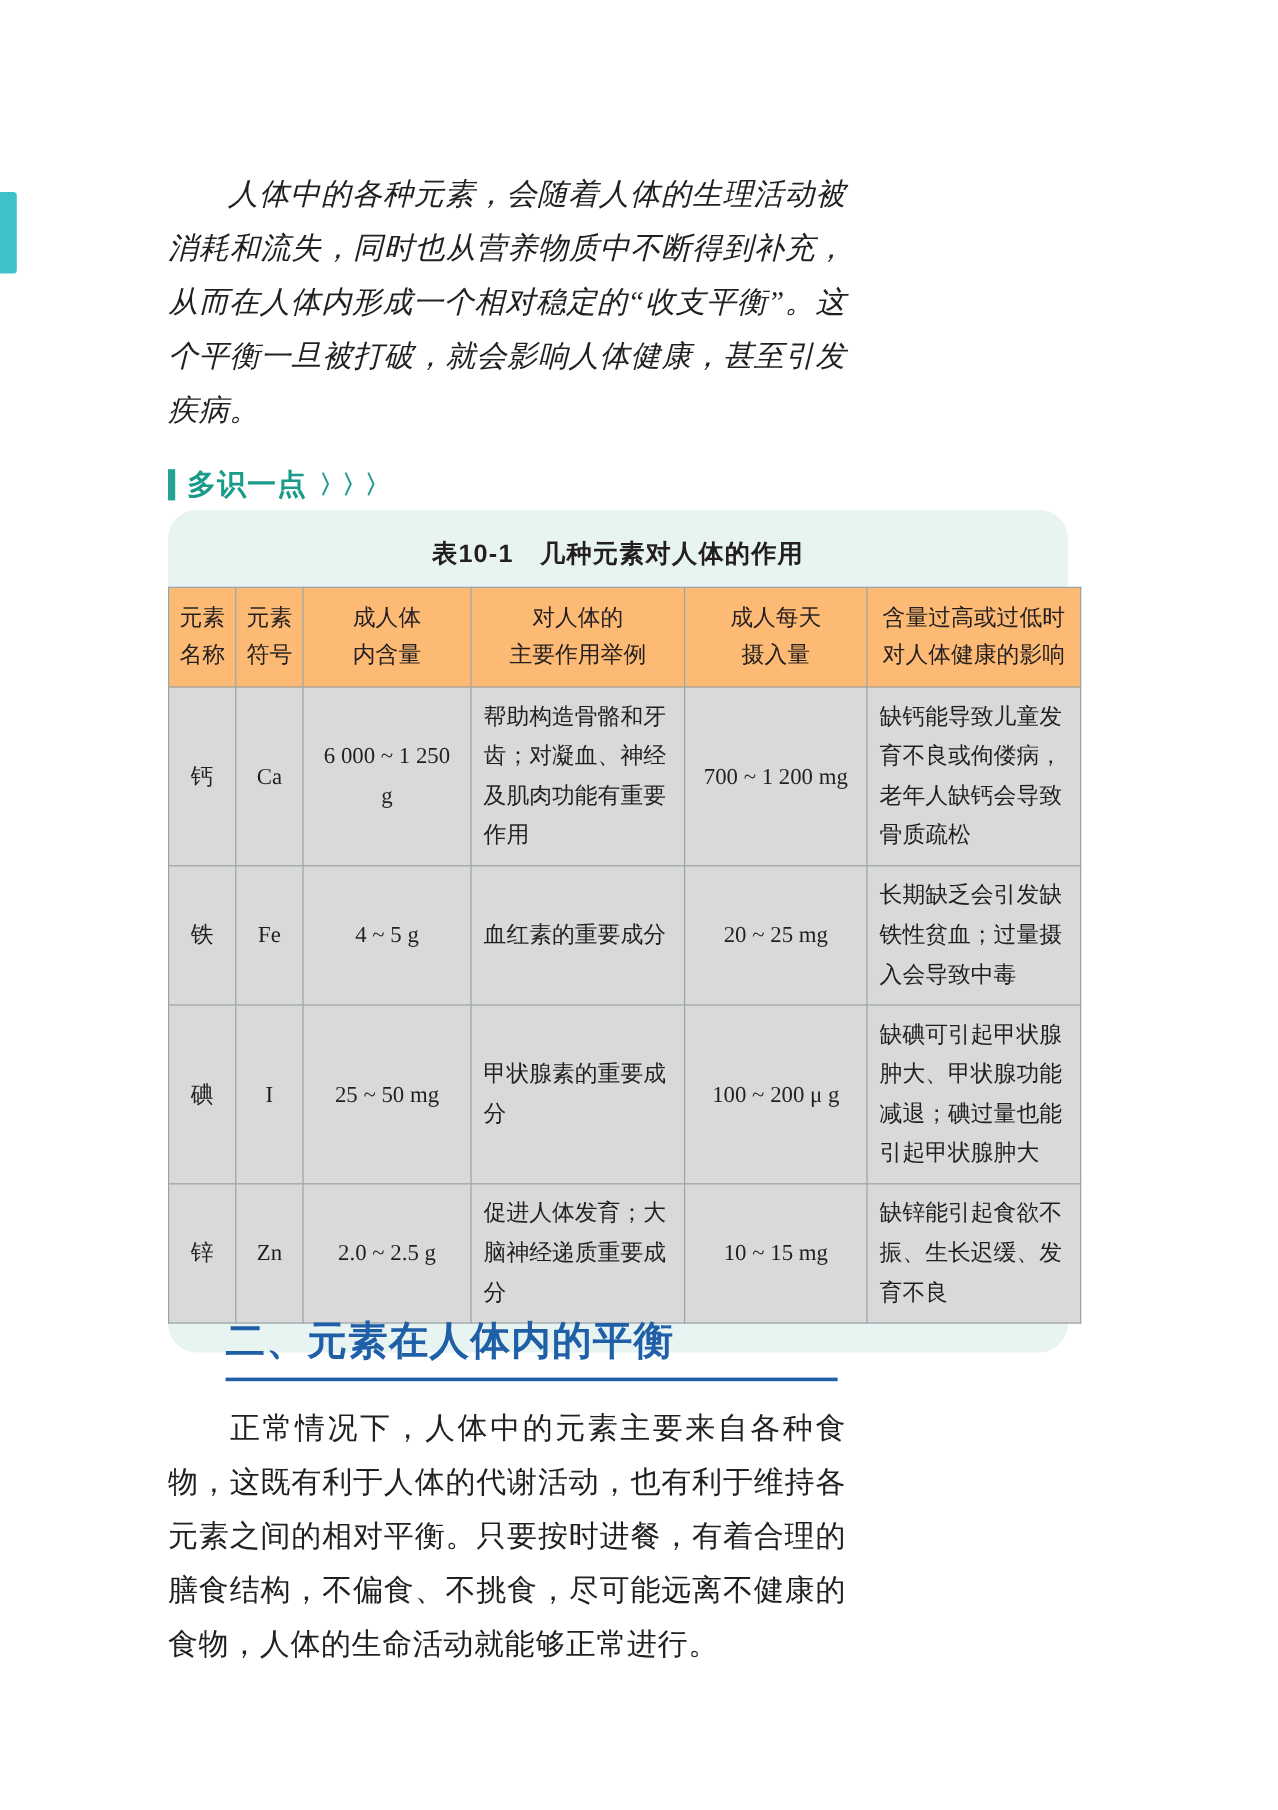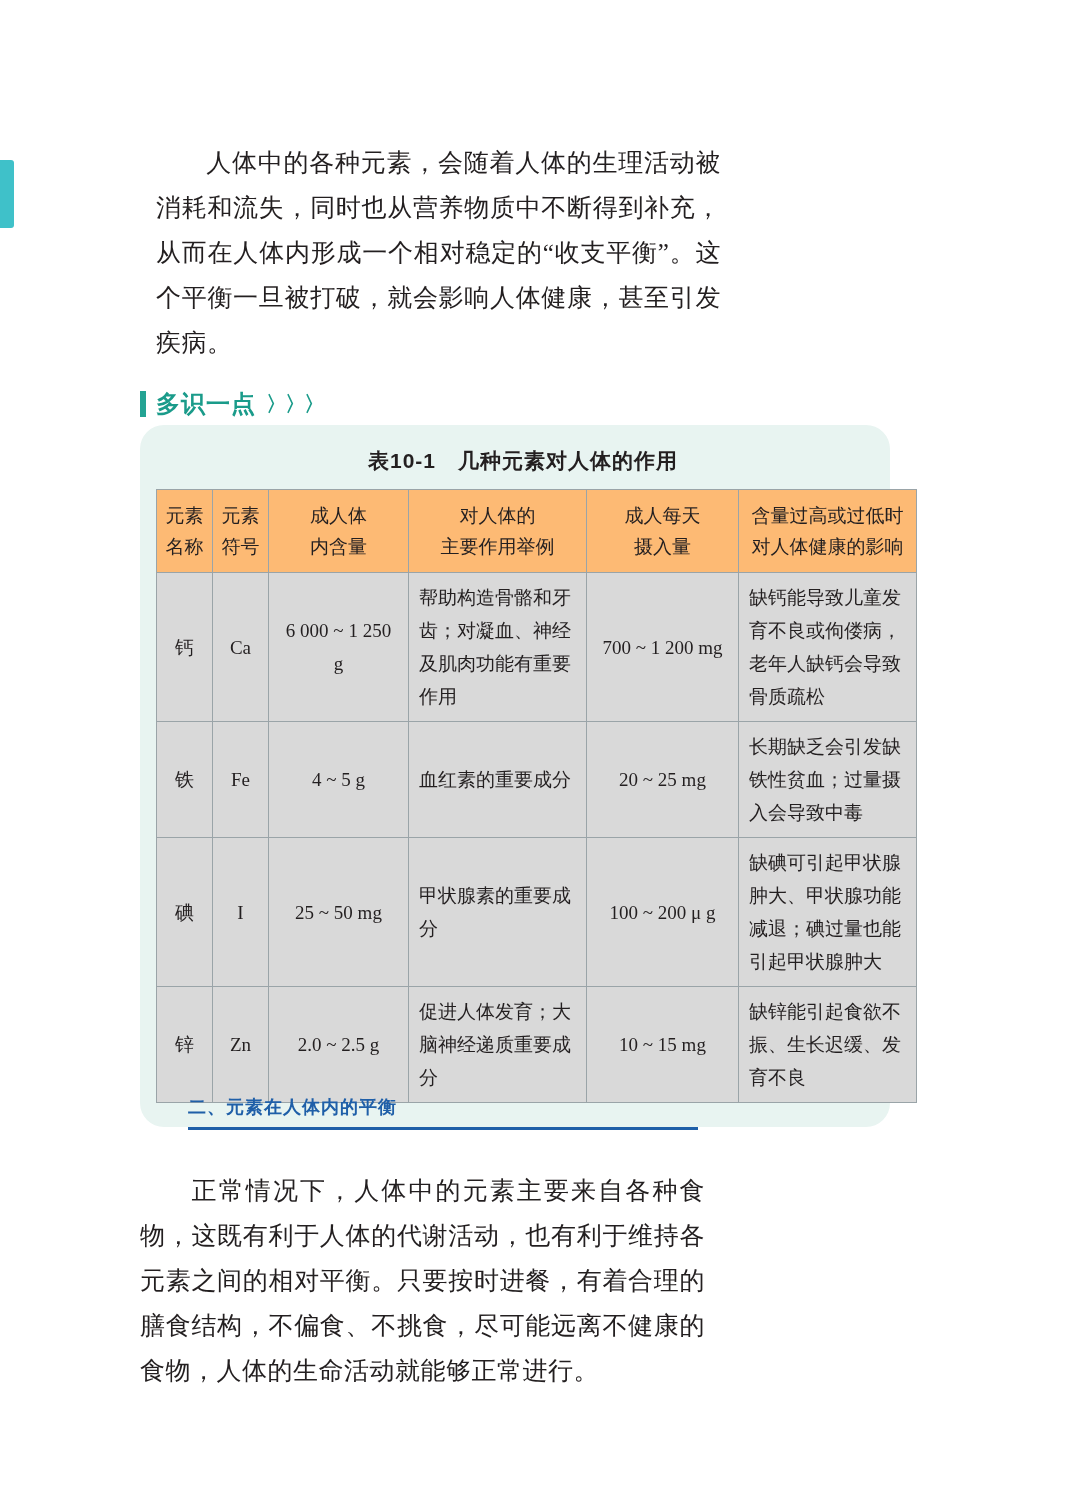--- a/index.html
+++ b/index.html
@@ -36,22 +36,23 @@
     font-size:25px;
     line-height:45px;
     letter-spacing:0.5px;
     margin:0;
     text-align:justify;
     text-justify:inter-ideograph;
   }
   .intro{
     position:absolute;
     top:140px;
-    left:16px;
+    left:0;
     width:565px;
+    font-style:italic;
   }
   .indent{display:inline-block;width:50px;}
 
   
   .more-heading{
     position:absolute;
     top:388px;
     left:0;
     display:flex;
     align-items:center;
@@ -78,21 +79,21 @@
   }
 
   
   .panel{
     position:absolute;
     top:425px;
     left:0px;
     width:750px;
     background:#e8f4f1;
     border-radius:24px;
-    padding:14px 0 24px 16px;
+    padding:14px 0 24px 0;
     box-sizing:border-box;
   }
   .table-caption{
     text-align:center;
     font-family:"Liberation Sans","DejaVu Sans",sans-serif;
     font-weight:bold;
     font-size:21px;
     color:#231f20;
     margin:8px 0 14px 0;
     letter-spacing:1px;
@@ -135,21 +136,21 @@
   
   .section2{
     position:absolute;
     top:1095px;
     left:48px;
     width:520px;
   }
   .section2 .s-title{
     font-family:Liberation Serif, serif;
     font-weight:bold;
-    font-size:18px;
+    font-size:33px;
     color:#1f5fa8;
     letter-spacing:1px;
   }
   .section2 .s-rule{
     margin-top:8px;
     height:3px;
     background:#1f5fa8;
     width:510px;
   }
   .closing{

